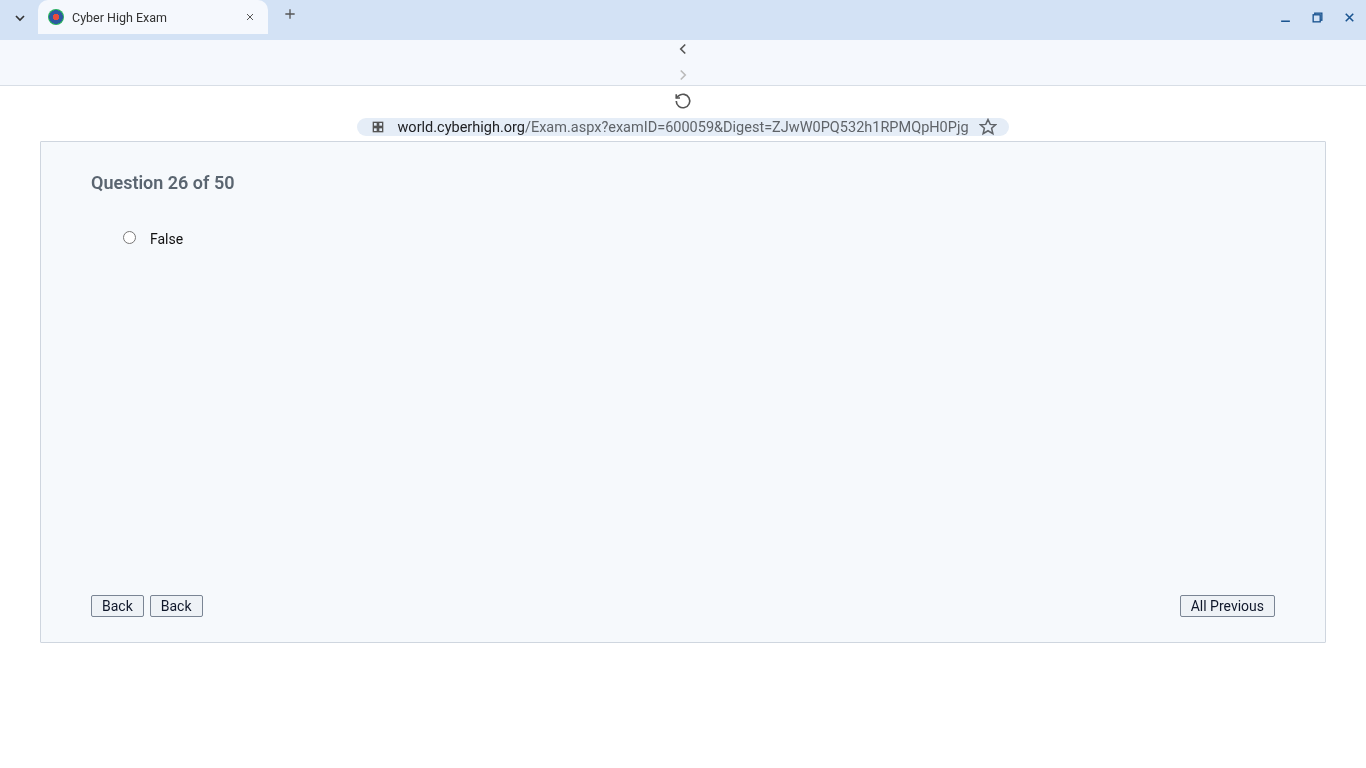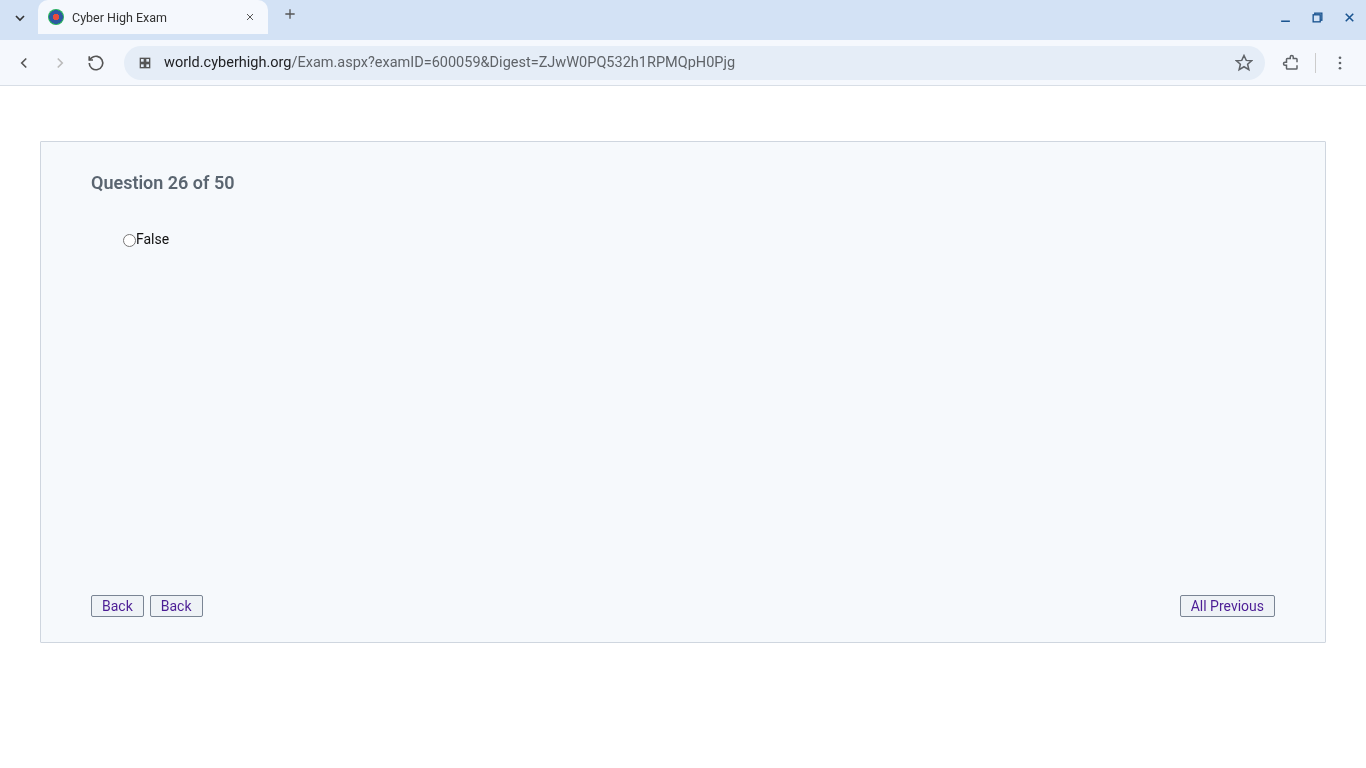--- a/index.html
+++ b/index.html
@@ -93,20 +93,21 @@
     
     
     .toolbar {
       background: #f5f8fd;
       height: 46px;
       display: flex;
       align-items: center;
       padding: 0 10px;
       gap: 8px;
       border-bottom: 1px solid #d8dee6;
+      flex-direction: column;
     }
     .nav-btn {
       width: 28px;
       height: 28px;
       display: flex;
       align-items: center;
       justify-content: center;
       color: #555;
       border-radius: 50%;
     }
@@ -191,21 +192,22 @@
     .question-text {
       font-size: 13.5px;
       color: #222;
       margin-bottom: 35px;
     }
     .options {
       padding-left: 32px;
     }
     .option-row {
       display: flex;
-      align-items: flex-end;
+      align-items: flex-start;
+      gap: 14px;
       margin-bottom: 6px;
       font-size: 14px;
       color: #111;
     }
     .option-row input[type="radio"] {
       width: 13px;
       height: 13px;
       margin: 0;
     }
     .nav-footer {
@@ -217,21 +219,21 @@
       justify-content: space-between;
       align-items: center;
     }
     .nav-left { display: flex; gap: 6px; }
     .exam-btn {
       background: #eef2f6;
       border: 1px solid #7a8594;
       border-radius: 2px;
       padding: 2px 10px;
       font-size: 14px;
-      color: #4c1d95;
+      color: #0f172a;
       cursor: pointer;
       font-family: inherit;
     }
   </style>
 </head>
 <body>
 
 <div class="browser-chrome">
   <div class="tab-dropdown">
     <svg viewBox="0 0 24 24" width="16" height="16" fill="none" stroke="currentColor" stroke-width="2.5">

